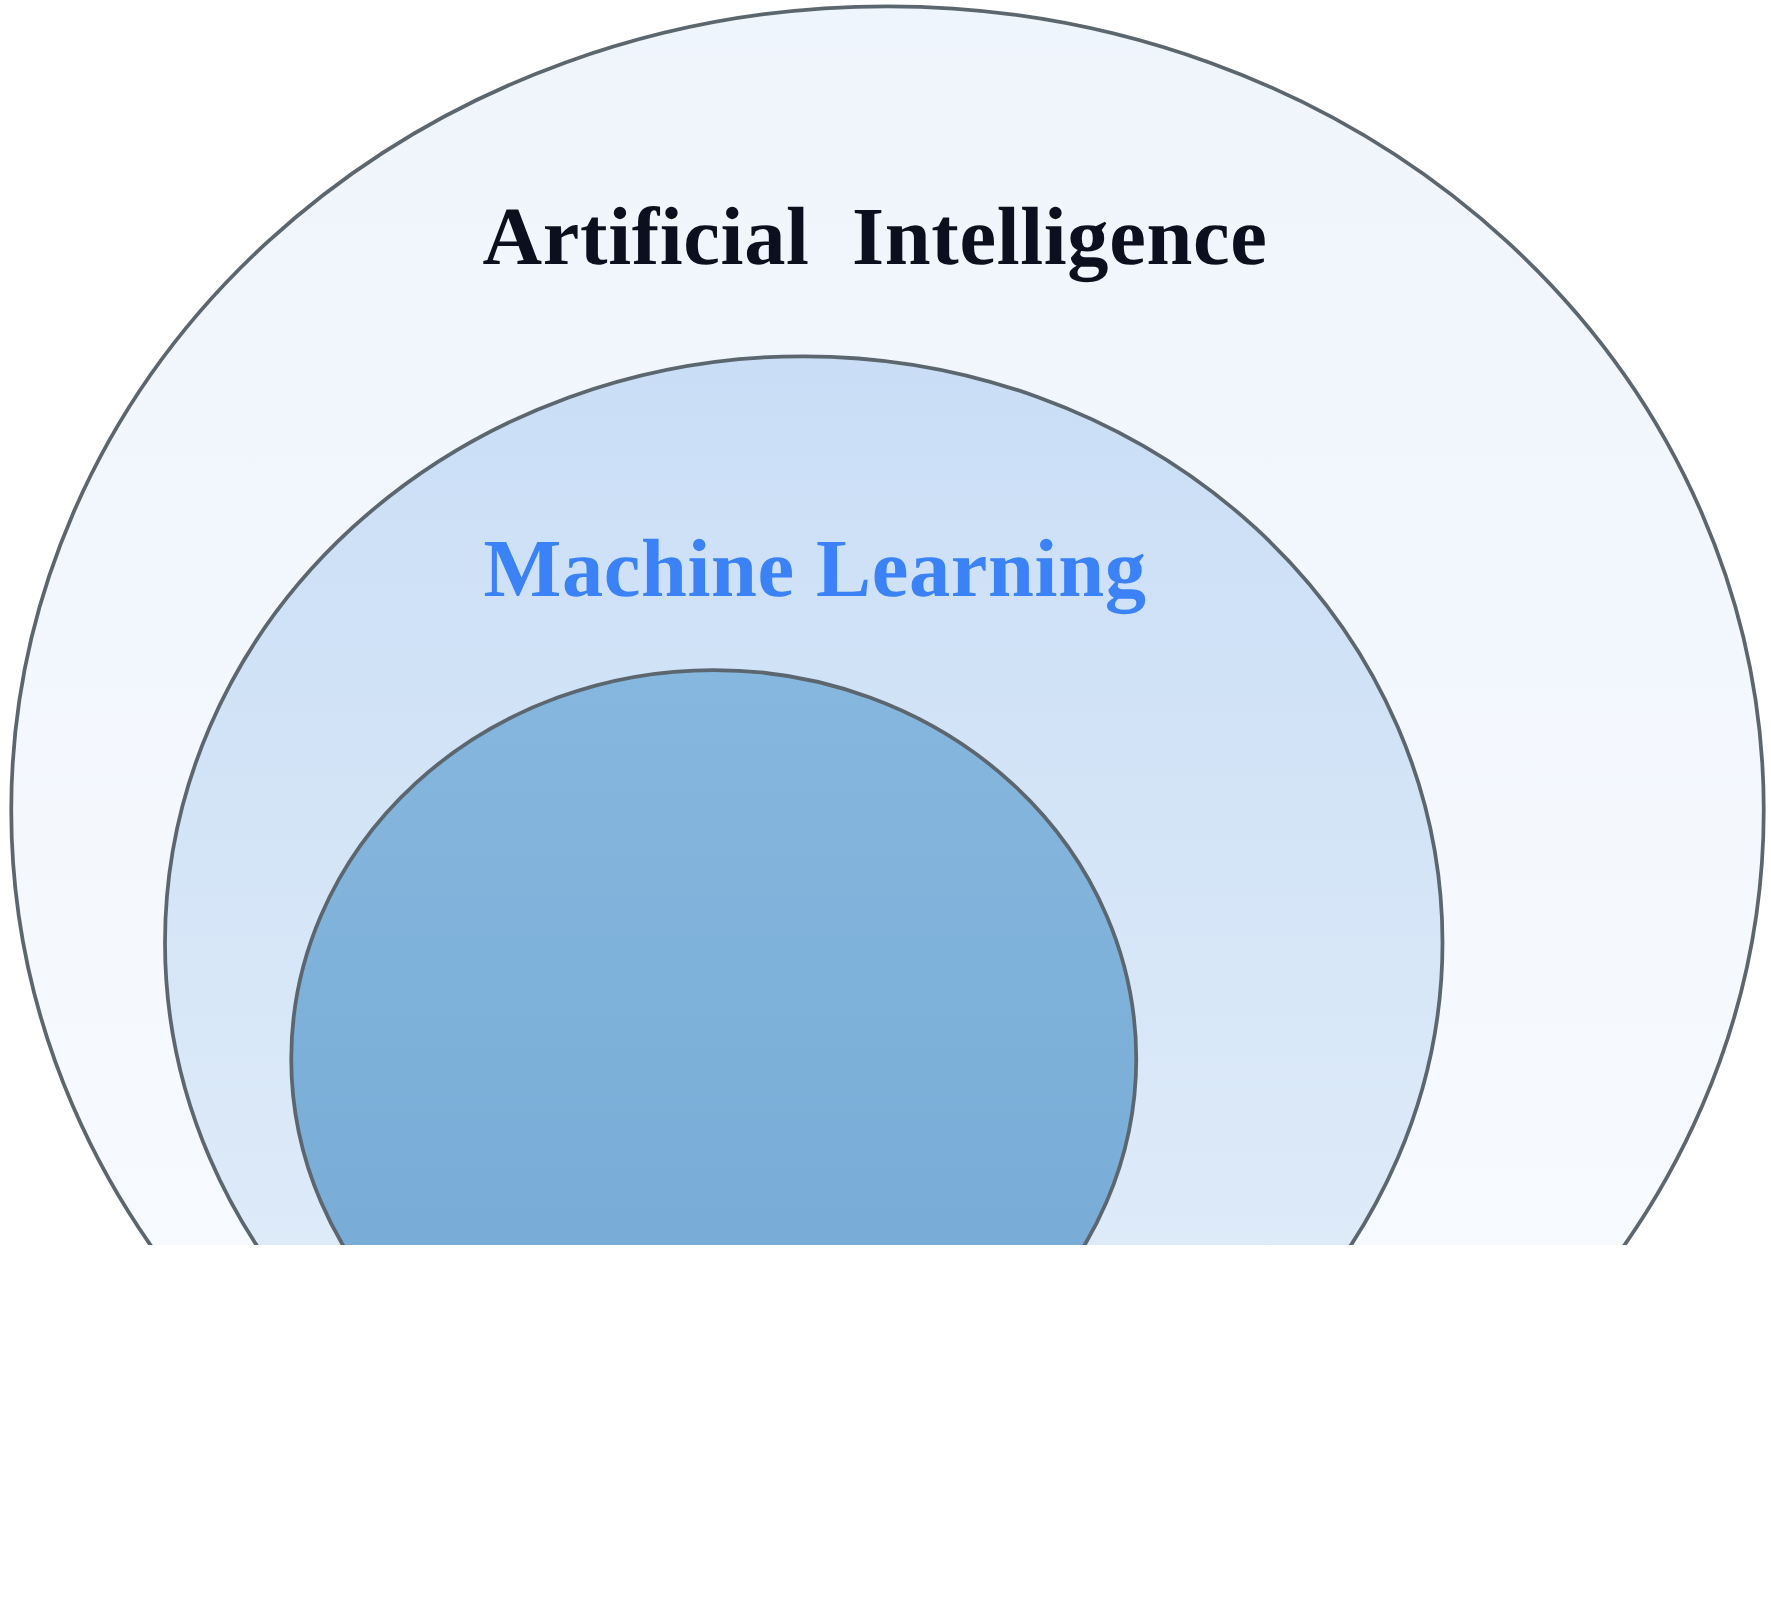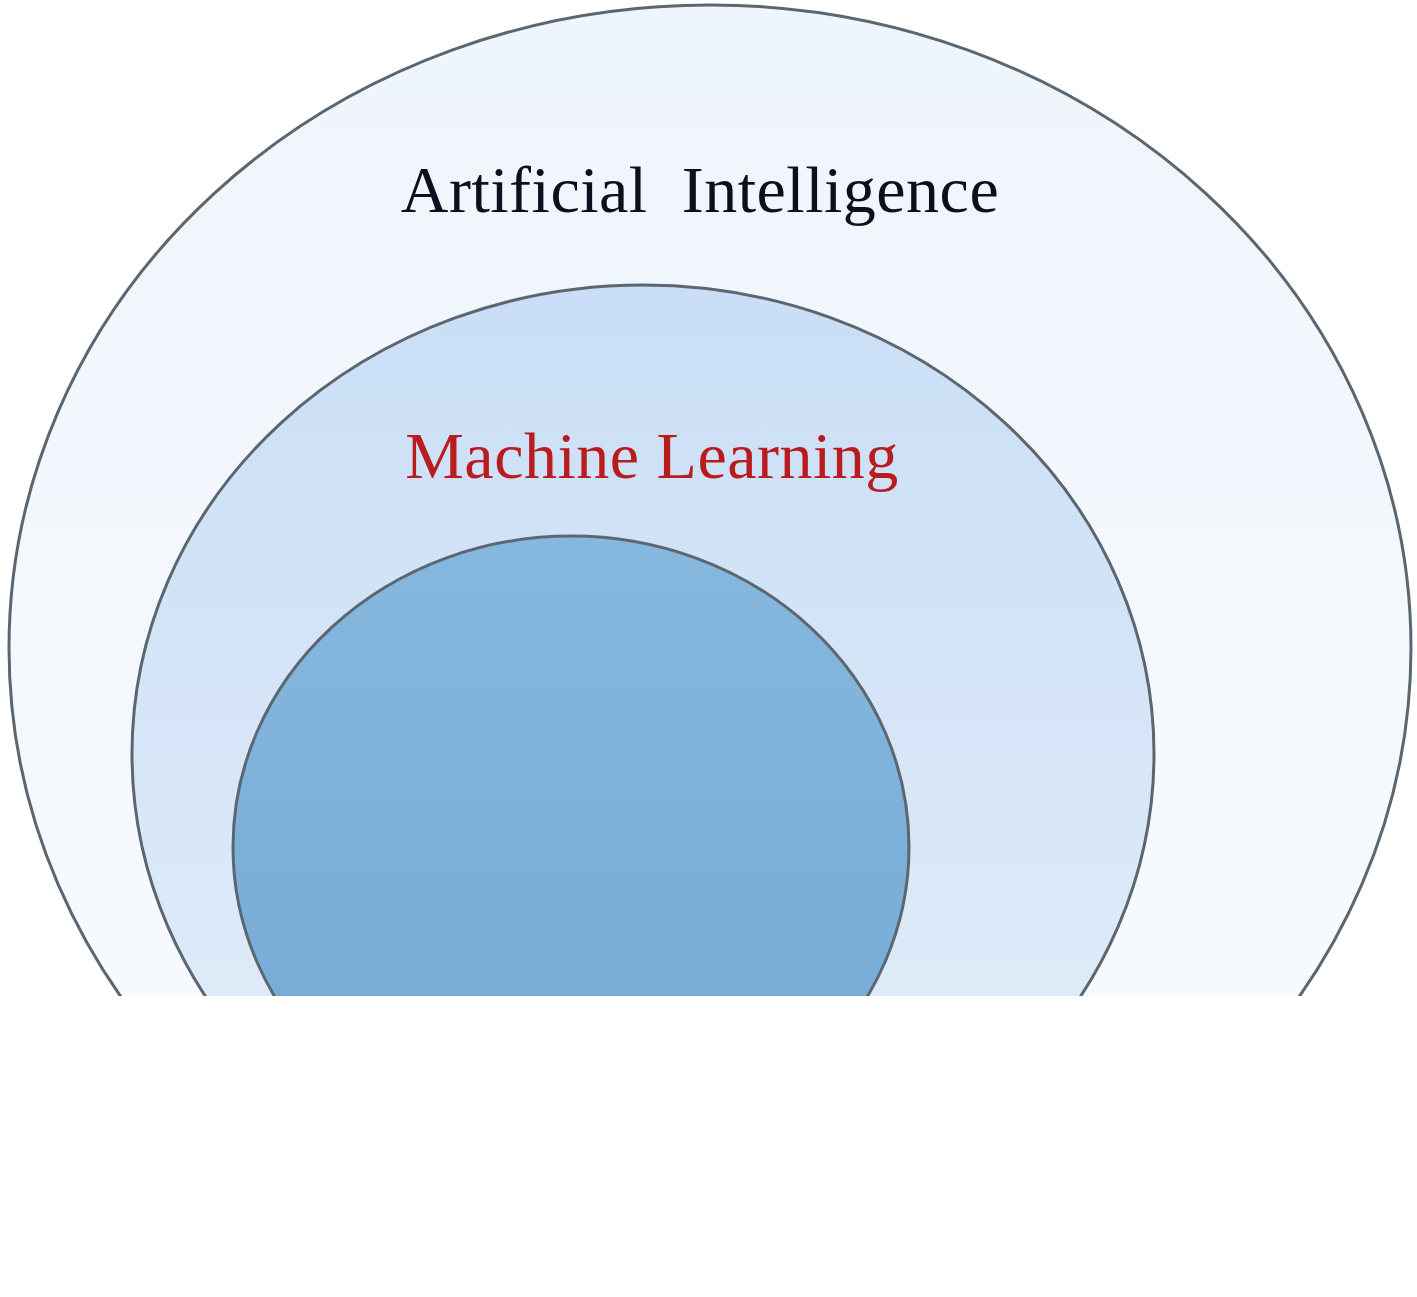--- a/index.html
+++ b/index.html
@@ -7,20 +7,21 @@
     padding: 0;
     background: #ffffff;
   }
   .canvas {
     position: relative;
     width: 1417px;
     height: 996px;
     background: #ffffff;
     overflow: hidden;
     font-family: "Liberation Serif", "DejaVu Serif", serif;
+    font-weight: bold;
   }
   .diagram-svg {
     position: absolute;
     left: 0;
     top: 0;
     display: block;
   }
   .ring-label {
     position: absolute;
     transform: translate(-50%, -50%);
@@ -57,16 +58,16 @@
 
     <ellipse cx="710" cy="648" rx="701" ry="643" fill="url(#grad-outer)" stroke-width="3" stroke="#5c666f"></ellipse>
 
     <ellipse cx="643" cy="754" rx="511" ry="469" fill="url(#grad-middle)" stroke-width="3" stroke="#5c666f"></ellipse>
 
     <ellipse cx="571" cy="847" rx="338" ry="311" fill="url(#grad-inner)" stroke-width="3" stroke="#5c666f"></ellipse>
   </svg>
 
   <div class="ring-label label-ai" style="color: rgb(11, 16, 30);">Artificial  Intelligence</div>
 
-  <div class="ring-label label-ml" style="color: #b91c1c;">Machine Learning</div>
+  <div class="ring-label label-ml" style="color: #3b82f6;">Machine Learning</div>
 
 
 </div>
 
 </body></html>

